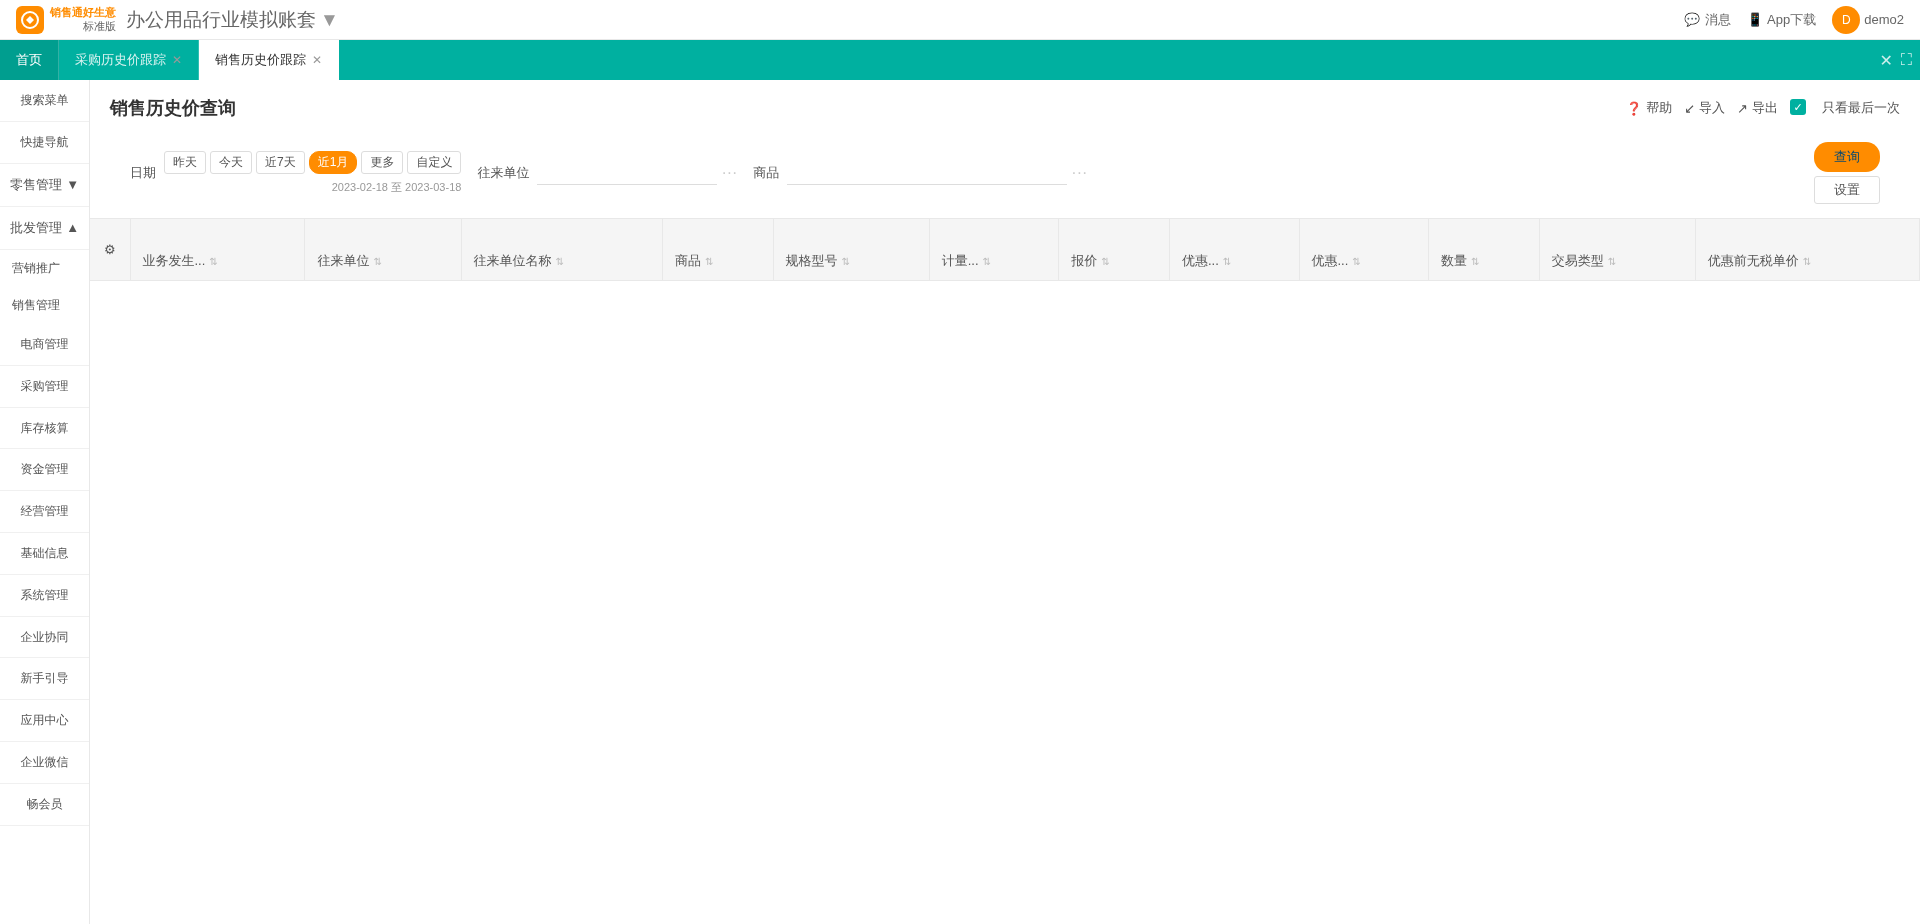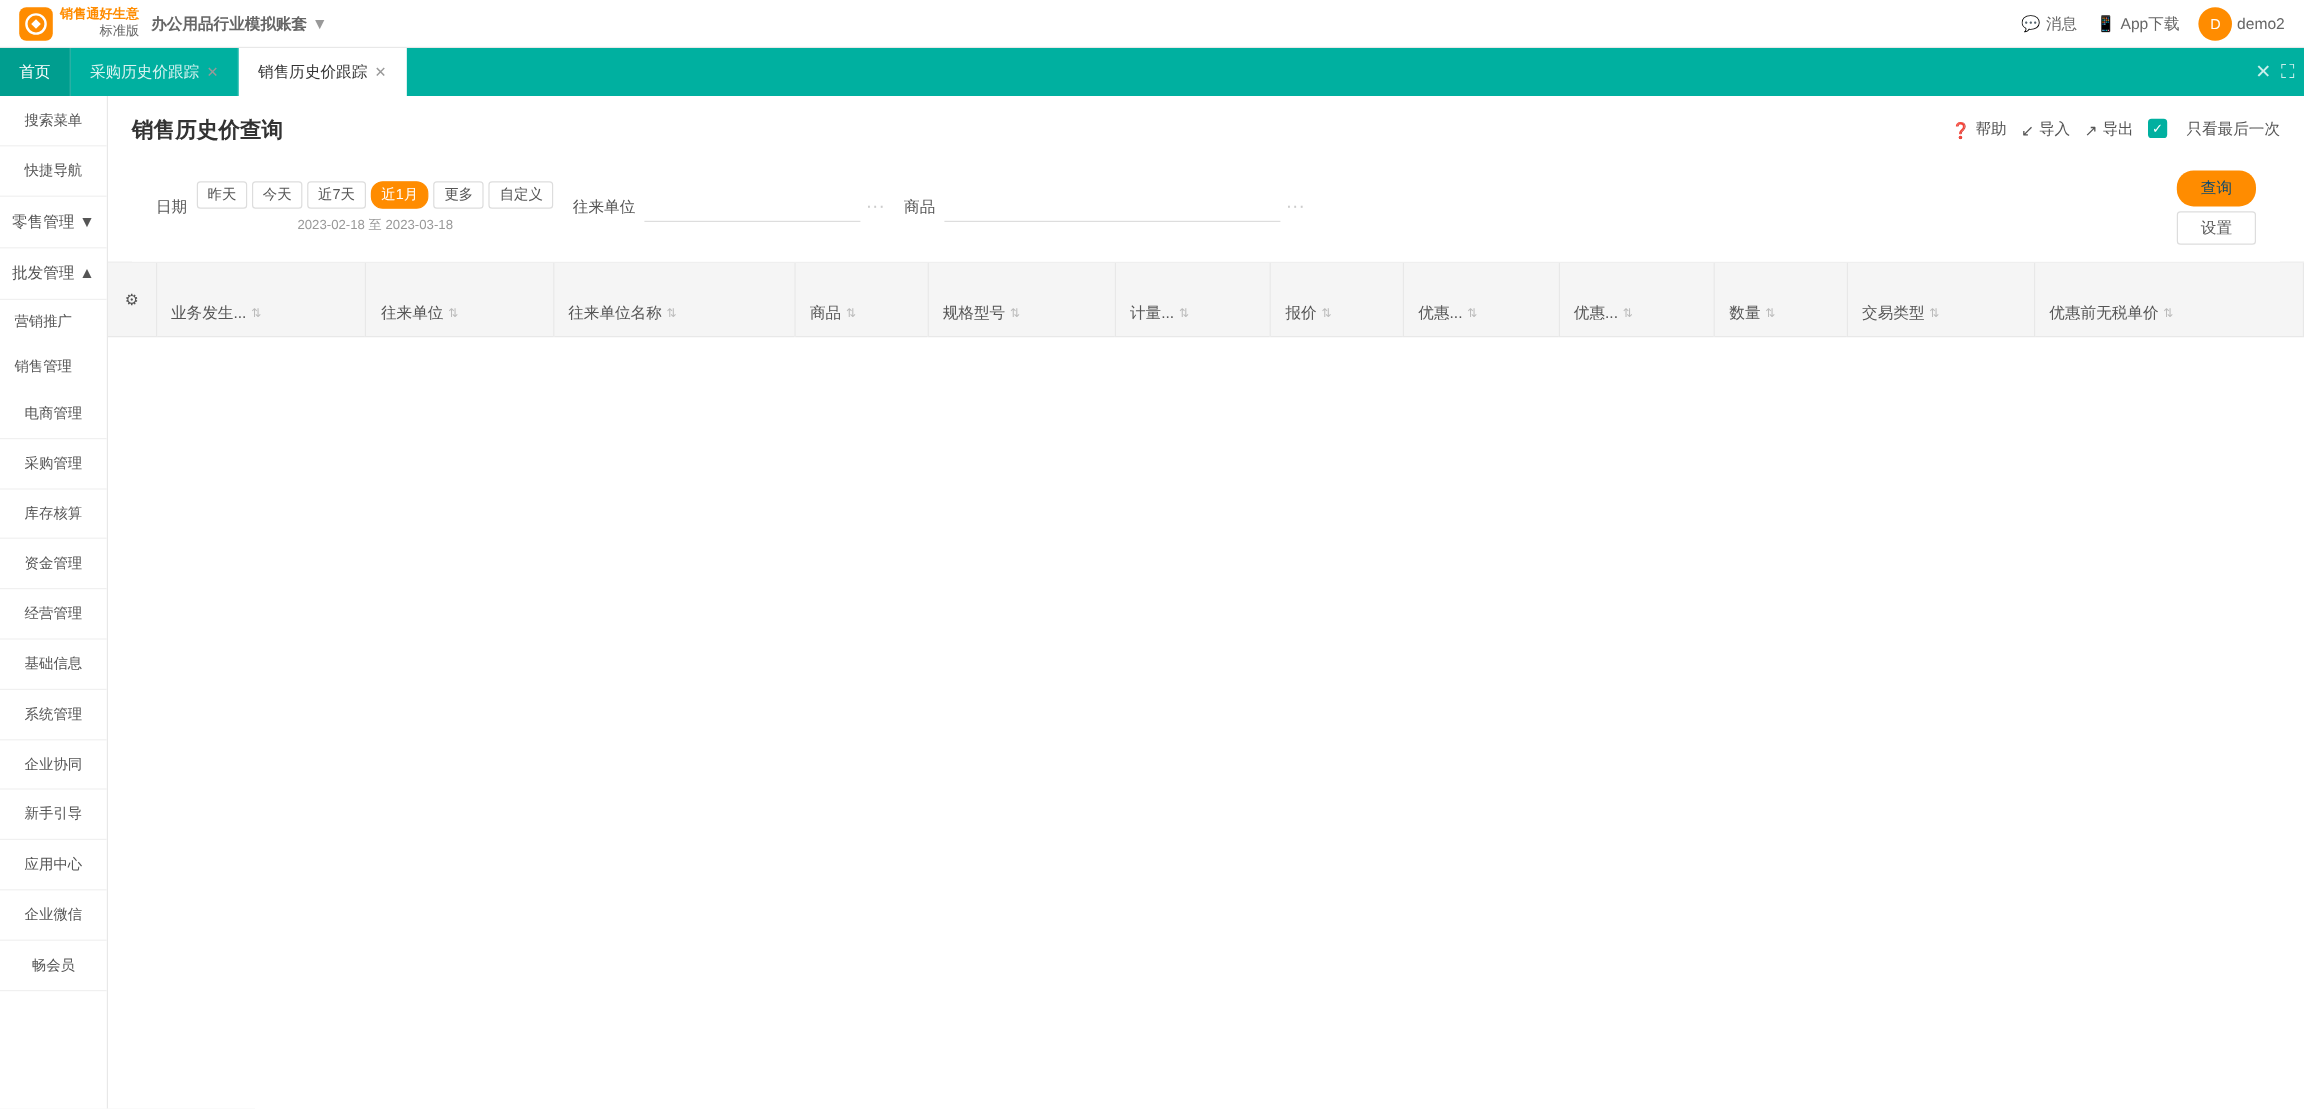--- a/index.html
+++ b/index.html
@@ -15,21 +15,21 @@
       border-bottom: 1px solid #e8e8e8;
       justify-content: space-between;
       flex-shrink: 0;
     }
     .top-bar-left { display: flex; align-items: center; gap: 10px; text-align: right; }
     .logo-area { display: flex; align-items: center; gap: 6px; }
     .logo-icon { width: 28px; height: 28px; background: #ff8c00; border-radius: 6px; display: flex; align-items: center; justify-content: center; }
     .logo-icon svg { width: 20px; height: 20px; fill: white; }
     .logo-text { font-size: 11px; color: #666; line-height: 1.2; }
     .logo-text .brand { color: #ff8c00; font-weight: bold; }
-    .app-selector { display: flex; align-items: center; gap: 4px; color: #666; font-size: 13px; cursor: pointer; font-weight: bold; }
+    .app-selector { display: flex; align-items: center; gap: 4px; color: #666; font-size: 19px; cursor: pointer; }
     .app-selector .arrow { color: #999; }
     .top-bar-right { display: flex; align-items: center; gap: 16px; color: #666; font-size: 13px; }
     .top-right-item { display: flex; align-items: center; gap: 4px; cursor: pointer; }
     .avatar { width: 28px; height: 28px; border-radius: 50%; background: #ff8c00; display: flex; align-items: center; justify-content: center; color: white; font-size: 12px; }
 
     
     .tab-bar {
       height: 40px;
       background: #00b0a0;
       display: flex;
@@ -130,21 +130,21 @@
     .filter-row {
       display: flex;
       align-items: center;
       padding: 10px 20px 14px 20px;
       gap: 16px;
       background: white;
       flex-shrink: 0;
     }
     .filter-group { display: flex; align-items: center; gap: 8px; }
     .filter-label { color: #555; font-size: 13px; white-space: nowrap; }
-    .date-buttons { display: flex; align-items: center; flex-direction: column; gap: 4px; }
+    .date-buttons { display: flex; align-items: flex-end; flex-direction: column; gap: 4px; }
     .date-btn-row { display: flex; align-items: center; gap: 4px; }
     .date-btn { padding: 2px 8px; font-size: 12px; border: 1px solid #ddd; border-radius: 3px; cursor: pointer; background: white; color: #555; }
     .date-btn.active { background: #ff8c00; color: white; border-color: #ff8c00; border-radius: 10px; }
     .date-range { font-size: 11px; color: #999; margin-top: 2px; }
     .filter-input { border: none; border-bottom: 1px solid #ddd; padding: 4px 8px; font-size: 13px; width: 200px; color: #333; outline: none; }
     .filter-input-group { display: flex; align-items: center; gap: 4px; }
     .filter-dots { color: #ccc; font-size: 16px; cursor: pointer; }
     .btn-query {
       padding: 6px 20px;
       background: #ff8c00;

